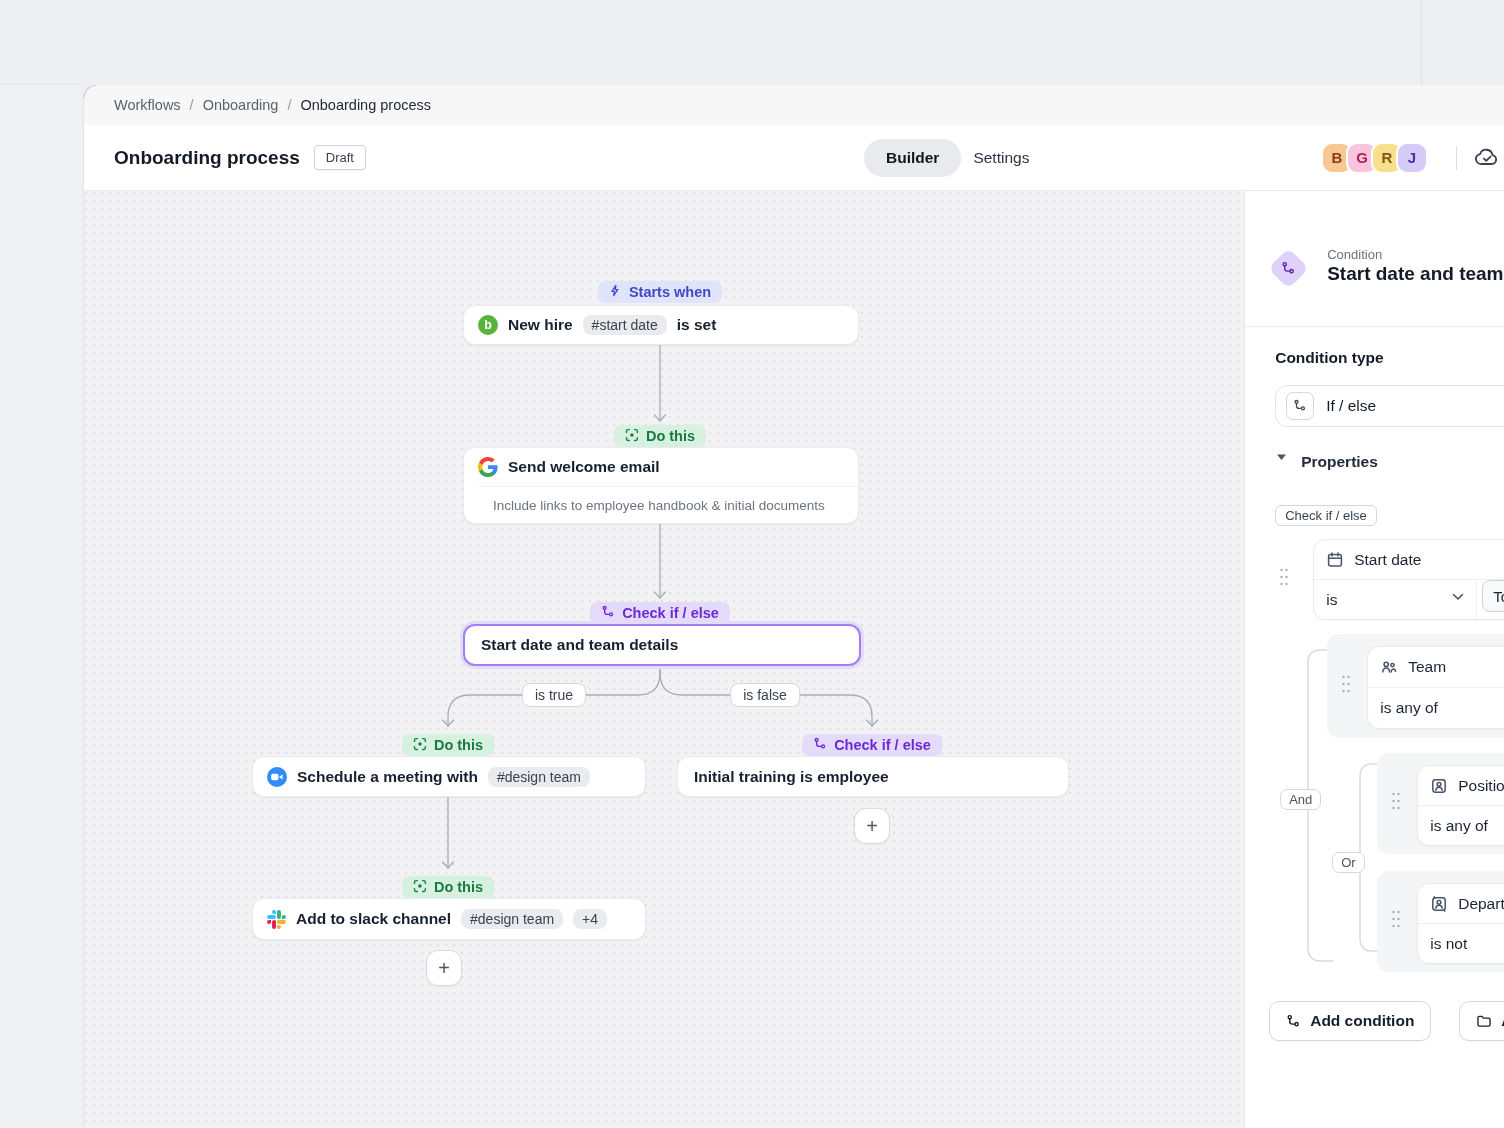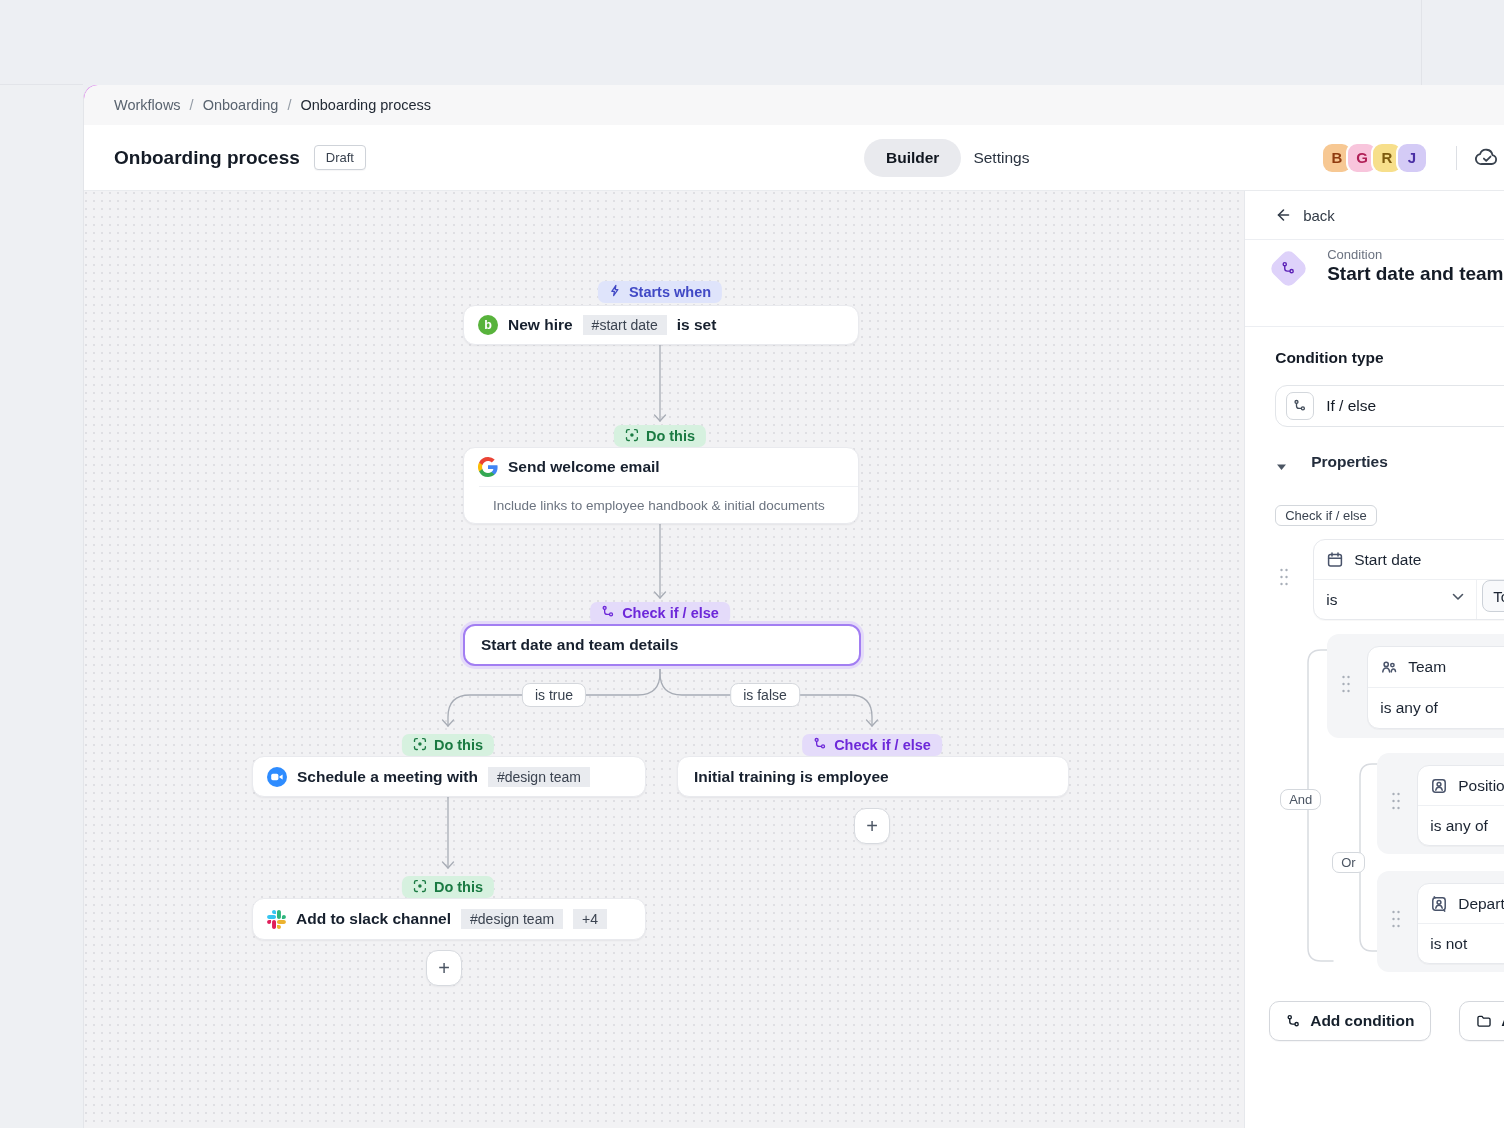--- a/index.html
+++ b/index.html
@@ -46,21 +46,21 @@
   .badge-start{background:#dfe4fb;color:#4149c5;}
   .badge-do{background:#d6f1df;color:#1a7a42;}
   .badge-check{background:#e4dbfa;color:#6d28d9;}
 
   .node{position:absolute;background:#fff;border:1px solid #e9eaee;border-radius:12px;
       box-shadow:0 1px 2px rgba(16,24,40,.06);font-size:15.5px;font-weight:600;color:#17202e;}
   .node-row{display:flex;align-items:center;gap:10px;padding:0 14px;height:38px;}
   .node-note{border-top:1px solid #eef0f3;height:36px;display:flex;align-items:center;
       padding:0 14px;font-size:13.5px;font-weight:400;color:#6c7480;margin-left:15px;}
   .node-selected{border:2px solid #a27ef2;box-shadow:0 0 0 3px #e4daf9;}
-  .chip{background:#e9ebef;color:#3b4350;border-radius:0;padding:2px 9px;font-size:14px;font-weight:500;white-space:nowrap;}
+  .chip{background:#e9ebef;color:#3b4350;border-radius:8px;padding:2px 9px;font-size:14px;font-weight:500;white-space:nowrap;}
   .branch-label{position:absolute;transform:translateX(-50%);background:#fff;border:1px solid #d4d7dc;
       border-radius:8px;padding:3px 12px;font-size:14px;font-weight:500;color:#39424f;}
   .plus-btn{position:absolute;width:36px;height:36px;border-radius:12px;background:#fff;border:1px solid #d7dadf;
       color:#4b5563;font-size:20px;font-weight:400;display:grid;place-items:center;
       box-shadow:0 1px 2px rgba(16,24,40,.05);cursor:pointer;line-height:1;}
 
   
   .panel{width:260px;background:#fff;border-left:1px solid #e6e8ec;position:relative;overflow:hidden;}
   .back-row{height:48px;border-bottom:1px solid #eceef2;display:flex;align-items:center;gap:12px;
       padding-left:30px;font-size:15px;color:#313a46;cursor:pointer;}
@@ -68,21 +68,21 @@
       border-radius:8px;transform:rotate(45deg);display:grid;place-items:center;}
   .cond-icon svg{transform:rotate(-45deg);}
   .cond-kicker{position:absolute;left:82px;top:56px;font-size:13px;color:#6b7280;}
   .cond-title{position:absolute;left:82px;top:72px;font-size:19px;font-weight:700;color:#141b26;white-space:nowrap;}
   .panel-div{position:absolute;left:0;top:135px;width:100%;height:1px;background:#eceef2;}
   .section-label{position:absolute;left:30px;top:158px;font-size:15.5px;font-weight:700;color:#141b26;}
   .type-select{position:absolute;left:30px;top:194px;width:280px;height:42px;border:1px solid #e2e5e9;
       border-radius:12px;background:#fff;display:flex;align-items:center;gap:12px;padding:0 10px;box-sizing:border-box;}
   .type-icon-chip{width:26px;height:26px;border:1px solid #d3d7dc;border-radius:7px;display:grid;place-items:center;color:#414b59;}
   .type-label{font-size:15.5px;font-weight:500;color:#141b26;}
-  .props-row{position:absolute;left:31px;top:262px;display:flex;align-items:flex-end;gap:24px;
+  .props-row{position:absolute;left:31px;top:262px;display:flex;align-items:flex-start;gap:14px;
       font-size:15.5px;font-weight:600;color:#232d3c;cursor:pointer;}
   .group-chip{position:absolute;left:30px;top:314px;border:1px solid #d3d7dc;border-radius:6px;
       padding:2px 9px;font-size:13px;color:#39424f;background:#fff;}
   .handle{position:absolute;width:10px;height:20px;color:#a8aeb8;cursor:grab;}
   .prop-card{position:absolute;background:#fff;border:1px solid #e7e9ed;border-radius:12px;
       box-shadow:0 1px 1px rgba(16,24,40,.03);box-sizing:border-box;}
   .pc-row{height:39px;display:flex;align-items:center;gap:10px;padding:0 12px;
       font-size:15.5px;font-weight:500;color:#1b2432;position:relative;}
   .pc-row + .pc-row{border-top:1px solid #eef0f3;}
   .sel-caret{position:absolute;left:138px;top:13px;color:#4b5563;}
@@ -292,29 +292,20 @@
       <div class="node" style="left:593px;top:565px;width:390px;">
         <div class="node-row" style="height:39px;padding-left:16px;">
           <span>Initial training is employee</span>
         </div>
       </div>
       <button class="plus-btn" style="left:770px;top:617px;">+</button>
     </div>
 
     <div class="panel">
 
-      <div class="back-row">
-        <span>
-          <svg width="16" height="16" viewBox="0 0 16 16" fill="none" stroke="#333c49" stroke-width="1.6" stroke-linecap="round" stroke-linejoin="round">
-              <path d="M8.5 3 3.5 8l5 5"></path>
-              <path d="M3.5 8h10"></path>
-            </svg>
-        </span>
-        <span>back</span>
-      </div>
 
       <div class="cond-icon">
         <svg width="15" height="15" viewBox="0 0 16 16" fill="none" stroke="#5b21b6" stroke-width="1.5" stroke-linecap="round">
             <circle cx="4" cy="3.4" r="1.7"></circle>
             <path d="M4 5.1V8q0 2.8 2.8 2.8h2.6"></path>
             <circle cx="11.3" cy="10.8" r="1.7"></circle>
           </svg>
       </div>
       <div class="cond-kicker">Condition</div>
       <div class="cond-title">Start date and team details</div>
@@ -401,21 +392,21 @@
                 <path d="M11.2 13.9c.2-1.9 1-3 2.2-3 1.1 0 1.9.9 2.1 2.6"></path>
               </svg>
           </span>
           <span>Team</span>
         </div>
         <div class="pc-row" style="height:40px;">
           <span>is any of</span>
         </div>
       </div>
 
-      <span class="logic-pill" style="left:35px;top:598px;border-radius:8px;">And</span>
+      <span class="logic-pill" style="left:35px;top:598px;">And</span>
       <span class="logic-pill" style="left:87px;top:661px;">Or</span>
 
       <div class="group-box" style="left:132px;top:562px;width:150px;height:101px;"></div>
       <span class="handle" style="left:146px;top:600px;">
         <svg width="10" height="20" viewBox="0 0 10 20" fill="currentColor">
             <circle cx="2.5" cy="3" r="1.2"></circle>
             <circle cx="7.5" cy="3" r="1.2"></circle>
             <circle cx="2.5" cy="10" r="1.2"></circle>
             <circle cx="7.5" cy="10" r="1.2"></circle>
             <circle cx="2.5" cy="17" r="1.2"></circle>

